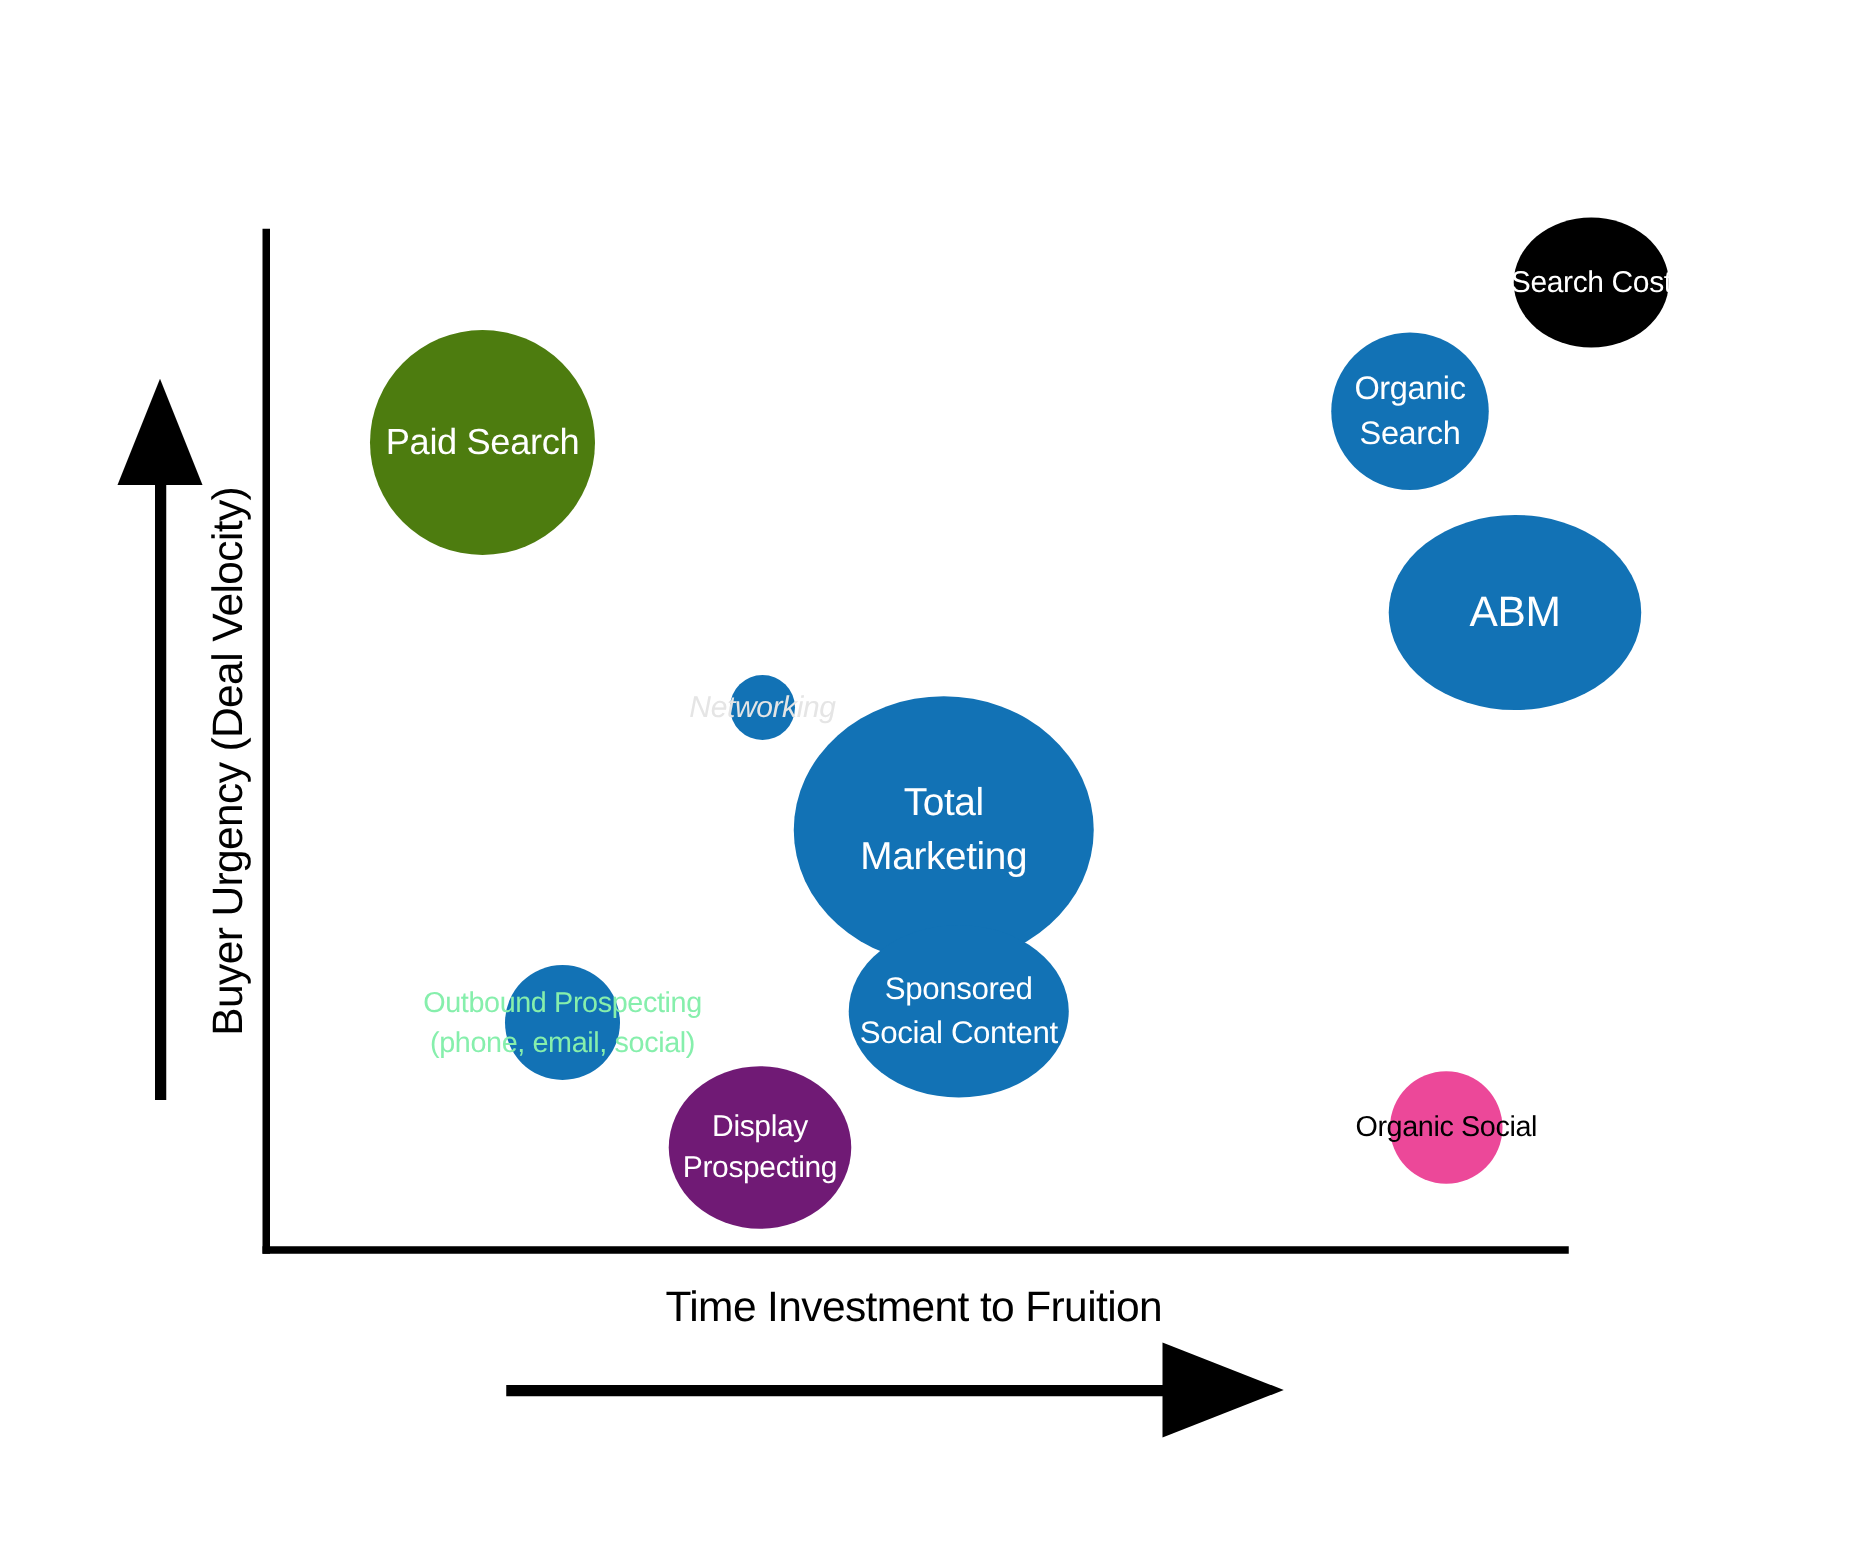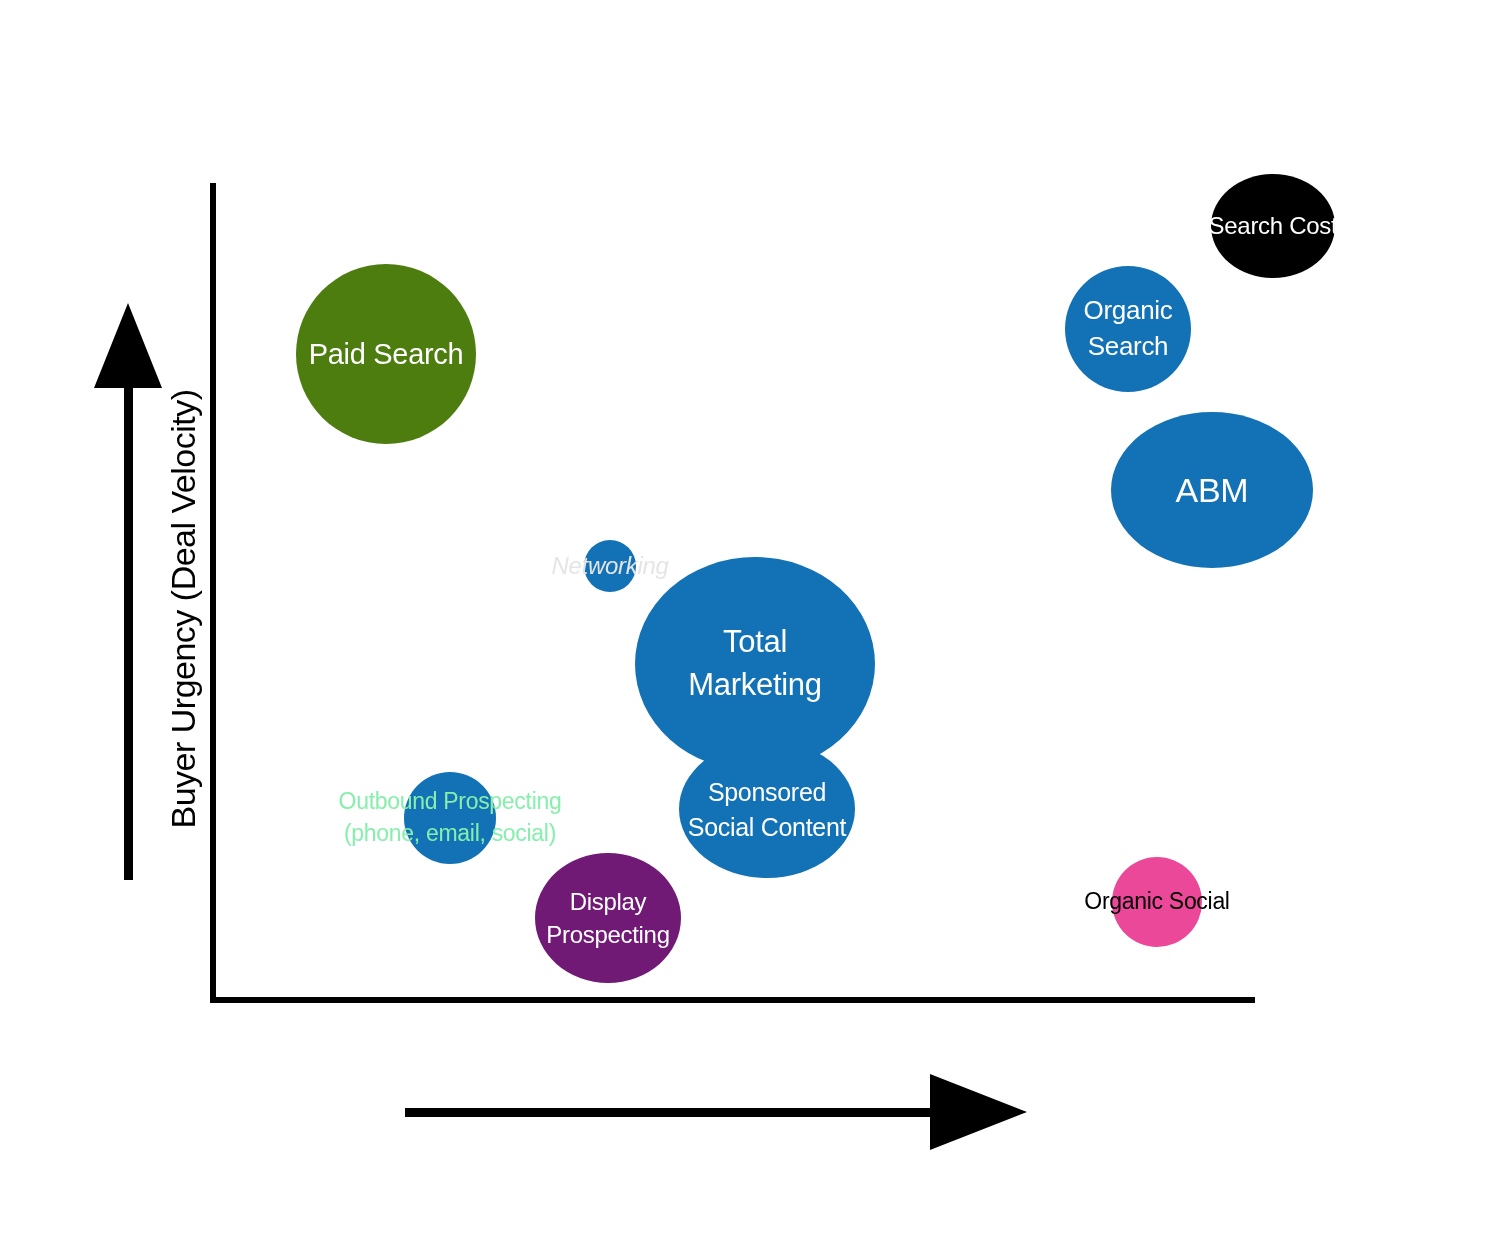--- a/index.html
+++ b/index.html
@@ -76,20 +76,21 @@
   <div class="axis-line" style="left:210px; top:183px; width:6px; height:820px;"></div>
   <div class="axis-line" style="left:210px; top:997px; width:1045px; height:6px;"></div>
 
   <div class="arrow-shaft" style="left:124px; top:385px; width:9px; height:495px;"></div>
   <div class="arrow-head up" style="left:94px; top:303px;"></div>
 
   <div class="arrow-shaft" style="left:405px; top:1108px; width:526px; height:9px;"></div>
   <div class="arrow-head right" style="left:930px; top:1074px;"></div>
 
   <div class="axis-label y" style="left:183px; top:609px;">Buyer Urgency (Deal Velocity)</div>
+  <div class="axis-label x" style="left:731px; top:1046px;">Time Investment to Fruition</div>
 
   <div>
       <div class="bubble" style="left: 296px; top: 264px; width: 180px; height: 180px; background: #4d7c0f;">
         <div class="bubble-label" style="color: rgb(255, 255, 255); font-size: 29px;">
           <div>Paid Search</div>
         </div>
       </div>
       <div class="bubble" style="left: 1211px; top: 174px; width: 124px; height: 104px; background: rgb(0, 0, 0);">
         <div class="bubble-label" style="color: rgb(255, 255, 255); font-size: 24px;">
           <div>Search Cost</div>

